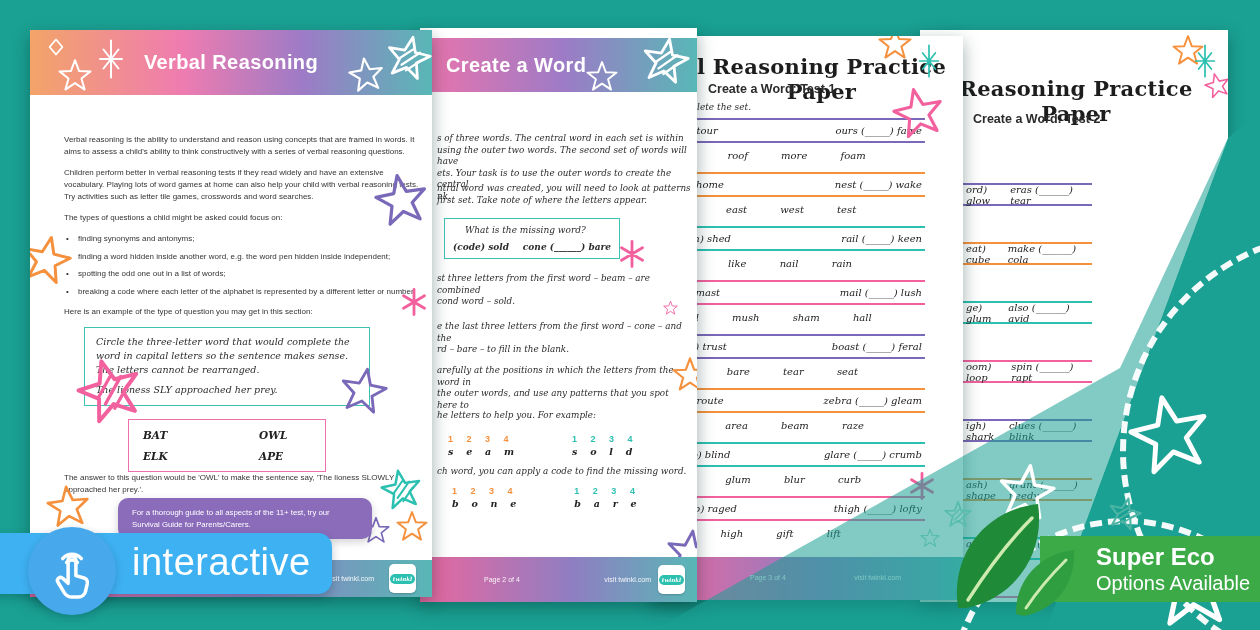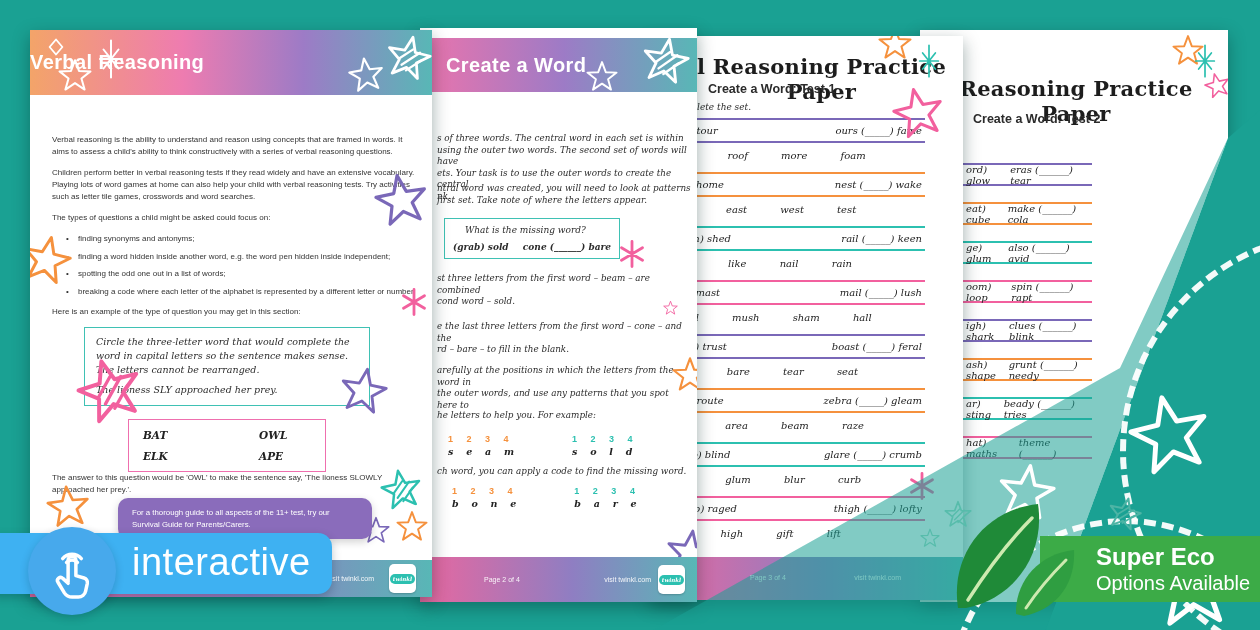--- a/index.html
+++ b/index.html
@@ -1,29 +1,29 @@
 <!DOCTYPE html>
 <html><head>
 <meta charset="utf-8">
 <style>
   html,body{margin:0;padding:0;background:#1aa193;}
   .stage{position:relative;width:1260px;height:630px;overflow:hidden;background:#1aa193;
          font-family:"Liberation Sans",sans-serif;}
   .page{position:absolute;background:#fff;box-shadow:0 6px 16px rgba(0,40,36,.38);overflow:hidden;}
   
-  .hdr{position:absolute;left:0;right:0;display:flex;align-items:center;
+  .hdr{position:absolute;left:0;right:0;display:flex;align-items:center;justify-content:center;
        background:linear-gradient(90deg,#f3a469,#ee7cb0 38%,#9d7bc6 68%,#58b7b6);}
   .hdr2{background:linear-gradient(90deg,#ec74ac,#9d7bc6 52%,#58b7b6);}
   .hdr-title{color:#fff;font:700 20px "Liberation Sans",sans-serif;letter-spacing:.4px;}
   
   .doodle{position:absolute;pointer-events:none;}
   
   .p1-body{position:absolute;left:22px;right:12px;top:104px;color:#333;
            font:8px/1.5 "Liberation Sans",sans-serif;}
-  .p1-body p{margin:0 0 9px 0;}
+  .p1-body p{margin:0 0 9px 12px;}
   .p1-bullets{list-style:none;margin:2px 0 8px 0;padding:0 0 0 26px;}
   .p1-bullets li{margin:0 0 5.5px 0;position:relative;}
   .p1-bullets li::before{content:"•";position:absolute;left:-12px;}
   .ex-box{margin:6px 0 0 32px;width:262px;border:1.6px solid #3fc1b4;padding:7px 11px;
           font:italic 9.5px/1.5 "DejaVu Serif",serif;color:#2b2b2b;}
   .ex-box .l2{margin-top:6px;}
   .opt-box{margin:13px 0 0 76px;width:168px;border:1.6px solid #ef6fae;padding:9px 14px;
            display:grid;grid-template-columns:1fr 52px;row-gap:9px;
            font:italic 600 10.5px "DejaVu Serif",serif;color:#222;}
   .p1-answer{margin-top:17px;}
@@ -48,21 +48,21 @@
   .codes{position:absolute;display:flex;gap:58px;}
   .code .nums{font:700 9px "Liberation Sans",sans-serif;word-spacing:11px;}
   .code .lets{font:italic 700 9.5px "DejaVu Serif",serif;word-spacing:9.5px;color:#222;margin-top:2px;}
   
   .pp-title{position:absolute;left:14px;right:10px;text-align:center;color:#1d1d1d;
             font:700 21px "DejaVu Serif",serif;letter-spacing:.3px;}
   .pp-sub{position:absolute;color:#2b2b2b;font:700 12.5px "Liberation Sans",sans-serif;}
   .pp-instr{position:absolute;color:#2b2b2b;font:italic 9px "DejaVu Serif",serif;}
   .rows{position:absolute;left:0;right:0;}
   .t1-row{height:54px;}
-  .t2-row{height:39px;}
+  .t2-row{height:39px;margin-top:20px;}
   .band{border-top:2.2px solid var(--c);border-bottom:2.2px solid var(--c);display:flex;
         justify-content:space-between;align-items:center;color:#222;
         font:italic 10px "DejaVu Serif",serif;}
   .t1-row .band{height:21px;margin:0 38px 0 20px;padding:0 3px;}
   .t2-row .band{height:19px;margin:0 136px 0 18px;padding:0 3px;}
   .opts{font:italic 10px "DejaVu Serif",serif;color:#222;word-spacing:30px;
         padding-left:27px;margin-top:7px;}
   
   .wedge-light{position:absolute;inset:0;background:rgba(26,161,147,.55);
                clip-path:polygon(650px 632px,1120px 368px,1228px 138px,1045px 632px);}
@@ -282,21 +282,21 @@
     <div class="p2-para" style="top:105px;">s of three words. The central word in each set is within
 using the outer two words. The second set of words will have
 ets. Your task is to use the outer words to create the central
 nk.</div>
     <div class="p2-para" style="top:155px;">ntral word was created, you will need to look at patterns
 first set. Take note of where the letters appear.</div>
 
     <div class="p2-box">
       <div style="padding-left:12px;">What is the missing word?</div>
       <div class="row">
-        <span>(grab) sold</span>
+        <span>(code) sold</span>
         <span>cone (______) bare</span>
       </div>
     </div>
 
     <div class="p2-para" style="top:245px;">st three letters from the first word – beam – are combined
 cond word – sold.</div>
     <div class="p2-para" style="top:293px;">e the last three letters from the first word – cone – and the
 rd – bare – to fill in the blank.</div>
     <div class="p2-para" style="top:337px;">arefully at the positions in which the letters from the word in
 the outer words, and use any patterns that you spot here to</div>

